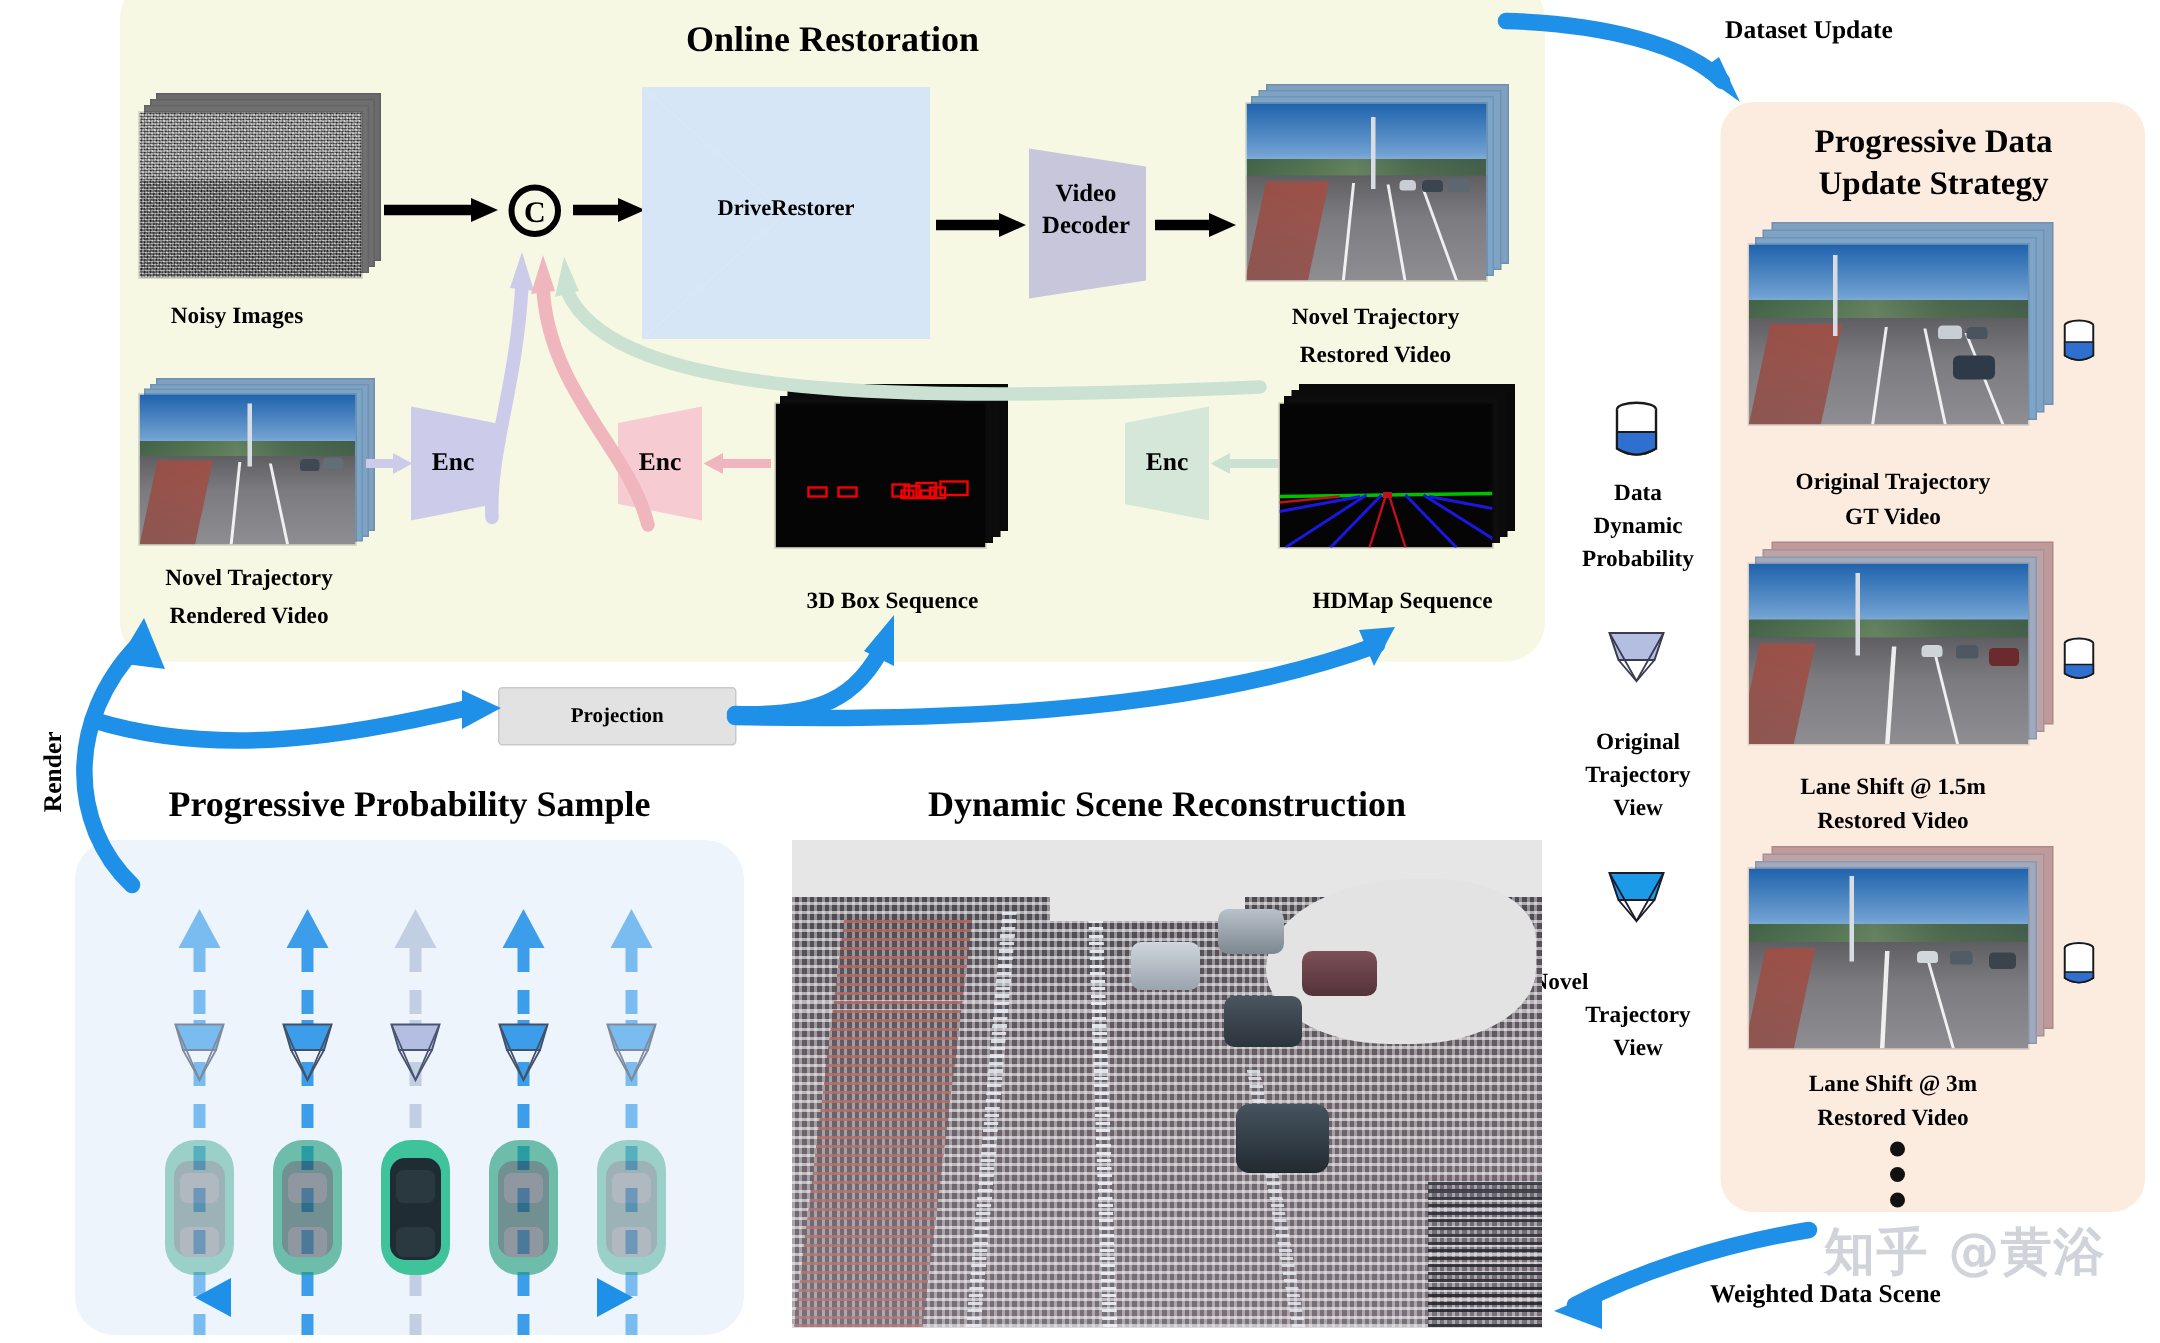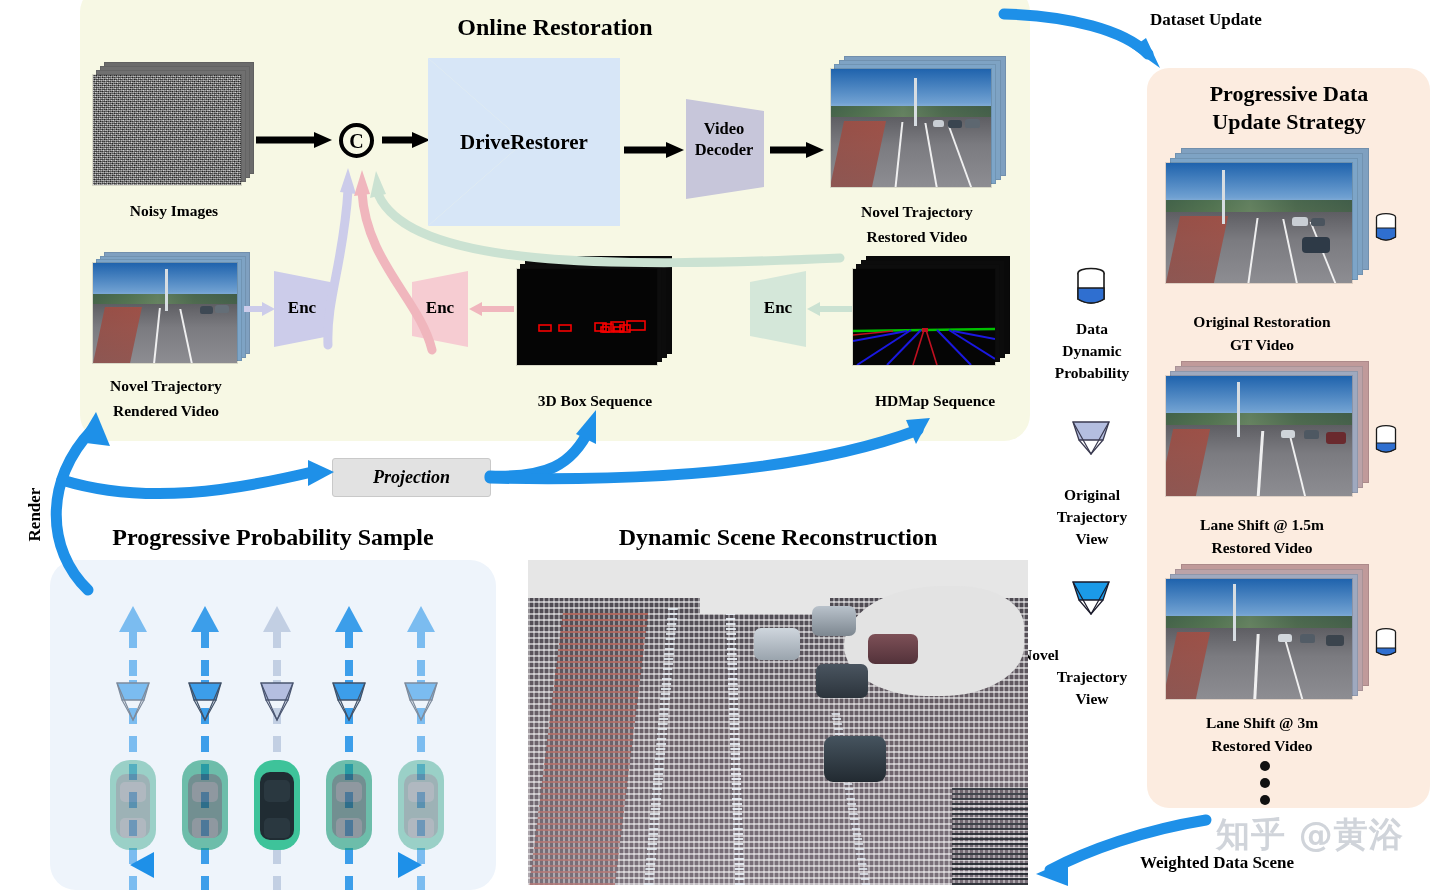--- a/index.html
+++ b/index.html
@@ -68,21 +68,21 @@
 <div class="abs lbl title-lg" style="left:1155px;top:110px;width:268px;">Update Strategy</div>
 
 <div class="stack" style="left:92px;top:74px;width:164px;height:122px;">
   <div class="sh" style="left:12px;top:-12px;width:148px;height:110px;background:#6b6b6b;"></div>
   <div class="sh" style="left:8px;top:-8px;width:148px;height:110px;background:#6e6e6e;"></div>
   <div class="sh" style="left:4px;top:-4px;width:148px;height:110px;background:#707070;"></div>
   <div class="front" style="width:148px;height:110px;">
     <div class="noise"></div>
   </div>
 </div>
-<div class="abs lbl cap" style="left:88px;top:202px;width:172px;">Noisy Images</div>
+<div class="abs lbl cap" style="left:72px;top:202px;width:172px;">Noisy Images</div>
 
 <svg class="abs" style="left:256px;top:130px;width:78px;height:20px;">
   <line x1="0" y1="10" x2="58" y2="10" stroke="#000" stroke-width="7"></line>
   <polygon points="58,2 76,10 58,18" fill="#000"></polygon>
 </svg>
 
 <div class="abs" style="left:338px;top:122px;width:37px;height:37px;">
   <svg width="37" height="37">
     <circle cx="18.5" cy="18.5" r="15.5" fill="none" stroke="#000" stroke-width="4"></circle>
     <text x="18.5" y="26" text-anchor="middle" font-size="20" font-weight="bold" font-family="Liberation Serif, serif" fill="#000">C</text>
@@ -94,21 +94,21 @@
   <polygon points="30,2 48,10 30,18" fill="#000"></polygon>
 </svg>
 
 <div class="abs" style="left:428px;top:58px;width:192px;height:168px;">
   <svg width="192" height="168">
     <polygon points="0,0 192,0 192,168 0,168 0,168 96,84 0,0" fill="#d7e6f7"></polygon>
     <polygon points="0,0 0,168 96,84" fill="#d7e6f7"></polygon>
     <polygon points="192,0 192,168 96,84" fill="#d7e6f7"></polygon>
   </svg>
 </div>
-<div class="abs lbl" style="left:428px;top:131px;width:192px;font-size:21px;">DriveRestorer</div>
+<div class="abs lbl" style="left:428px;top:131px;width:192px;font-size:15px;">DriveRestorer</div>
 
 <svg class="abs" style="left:624px;top:140px;width:62px;height:20px;">
   <line x1="0" y1="10" x2="42" y2="10" stroke="#000" stroke-width="7"></line>
   <polygon points="42,2 60,10 42,18" fill="#000"></polygon>
 </svg>
 
 <div class="abs" style="left:686px;top:99px;width:78px;height:100px;">
   <svg width="78" height="100">
     <polygon points="0,0 78,12 78,88 0,100" fill="#c7c6da"></polygon>
   </svg>
@@ -258,21 +258,21 @@
 
   <path d="M 152,200 C 140,150 86,112 82,42" stroke="#f0b6bd" stroke-width="9" fill="none" stroke-linecap="round"></path>
   <polygon points="74,46 82,20 90,44" fill="#f0b6bd"></polygon>
 
   <path d="M 560,108 C 330,118 130,118 98,44" stroke="#cbe2d2" stroke-width="9" fill="none" stroke-linecap="round"></path>
   <polygon points="90,48 96,21 106,44" fill="#cbe2d2"></polygon>
 </svg>
 
 <div class="abs" style="left:332px;top:458px;width:157px;height:37px;background:#e2e2e2;
      border:1px solid #c9c9c9;border-radius:3px;">
-  <div class="lbl" style="line-height:37px;font-size:18px;font-style:italic;">Projection</div>
+  <div class="lbl" style="line-height:37px;font-size:14px;">Projection</div>
 </div>
 
 <svg class="abs" style="left:26px;top:150px;width:340px;height:450px;">
   <path d="M 62,440 C 20,400 18,330 66,280" stroke="#1e90e8" stroke-width="11" fill="none" stroke-linecap="round"></path>
   <polygon points="52,292 70,262 84,296" fill="#1e90e8"></polygon>
   <path d="M 36,330 C 120,356 210,340 286,322" stroke="#1e90e8" stroke-width="11" fill="none" stroke-linecap="round"></path>
   <polygon points="282,310 308,322 282,336" fill="#1e90e8"></polygon>
 </svg>
 
 <div class="abs" style="left:-20px;top:505px;width:110px;transform:rotate(-90deg);">
@@ -351,21 +351,21 @@
     </div>
   </div>
 </div>
 <div class="abs" style="left:1372px;top:212px;width:28px;height:32px;">
   <svg width="28" height="32">
     <ellipse cx="14" cy="5" rx="9.5" ry="3.3" fill="#fff" stroke="#1a1a1a" stroke-width="1.3"></ellipse>
     <path d="M 4.5,5 L 4.5,25 Q 14,31 23.5,25 L 23.5,5" fill="#fff" stroke="#1a1a1a" stroke-width="1.3"></path>
     <path d="M 4.5,16 L 4.5,25 Q 14,31 23.5,25 L 23.5,16 Z" fill="#2f6fd0" stroke="#1a1a1a" stroke-width="1.1"></path>
   </svg>
 </div>
-<div class="abs lbl cap" style="left:1155px;top:313px;width:214px;">Original Restoration</div>
+<div class="abs lbl cap" style="left:1155px;top:313px;width:214px;">Original Trajectory</div>
 <div class="abs lbl cap" style="left:1155px;top:336px;width:214px;">GT Video</div>
 
 <div class="stack" style="left:1165px;top:375px;width:214px;height:132px;">
   <div class="sh" style="left:16px;top:-14px;width:186px;height:120px;background:#c09a9a;"></div>
   <div class="sh" style="left:10px;top:-9px;width:186px;height:120px;background:#bba3a8;"></div>
   <div class="sh" style="left:5px;top:-4px;width:186px;height:120px;background:#9fa9bf;"></div>
   <div class="front" style="width:186px;height:120px;">
     <div class="road">
       <div class="sky"></div>
         <div class="treeline"></div>

